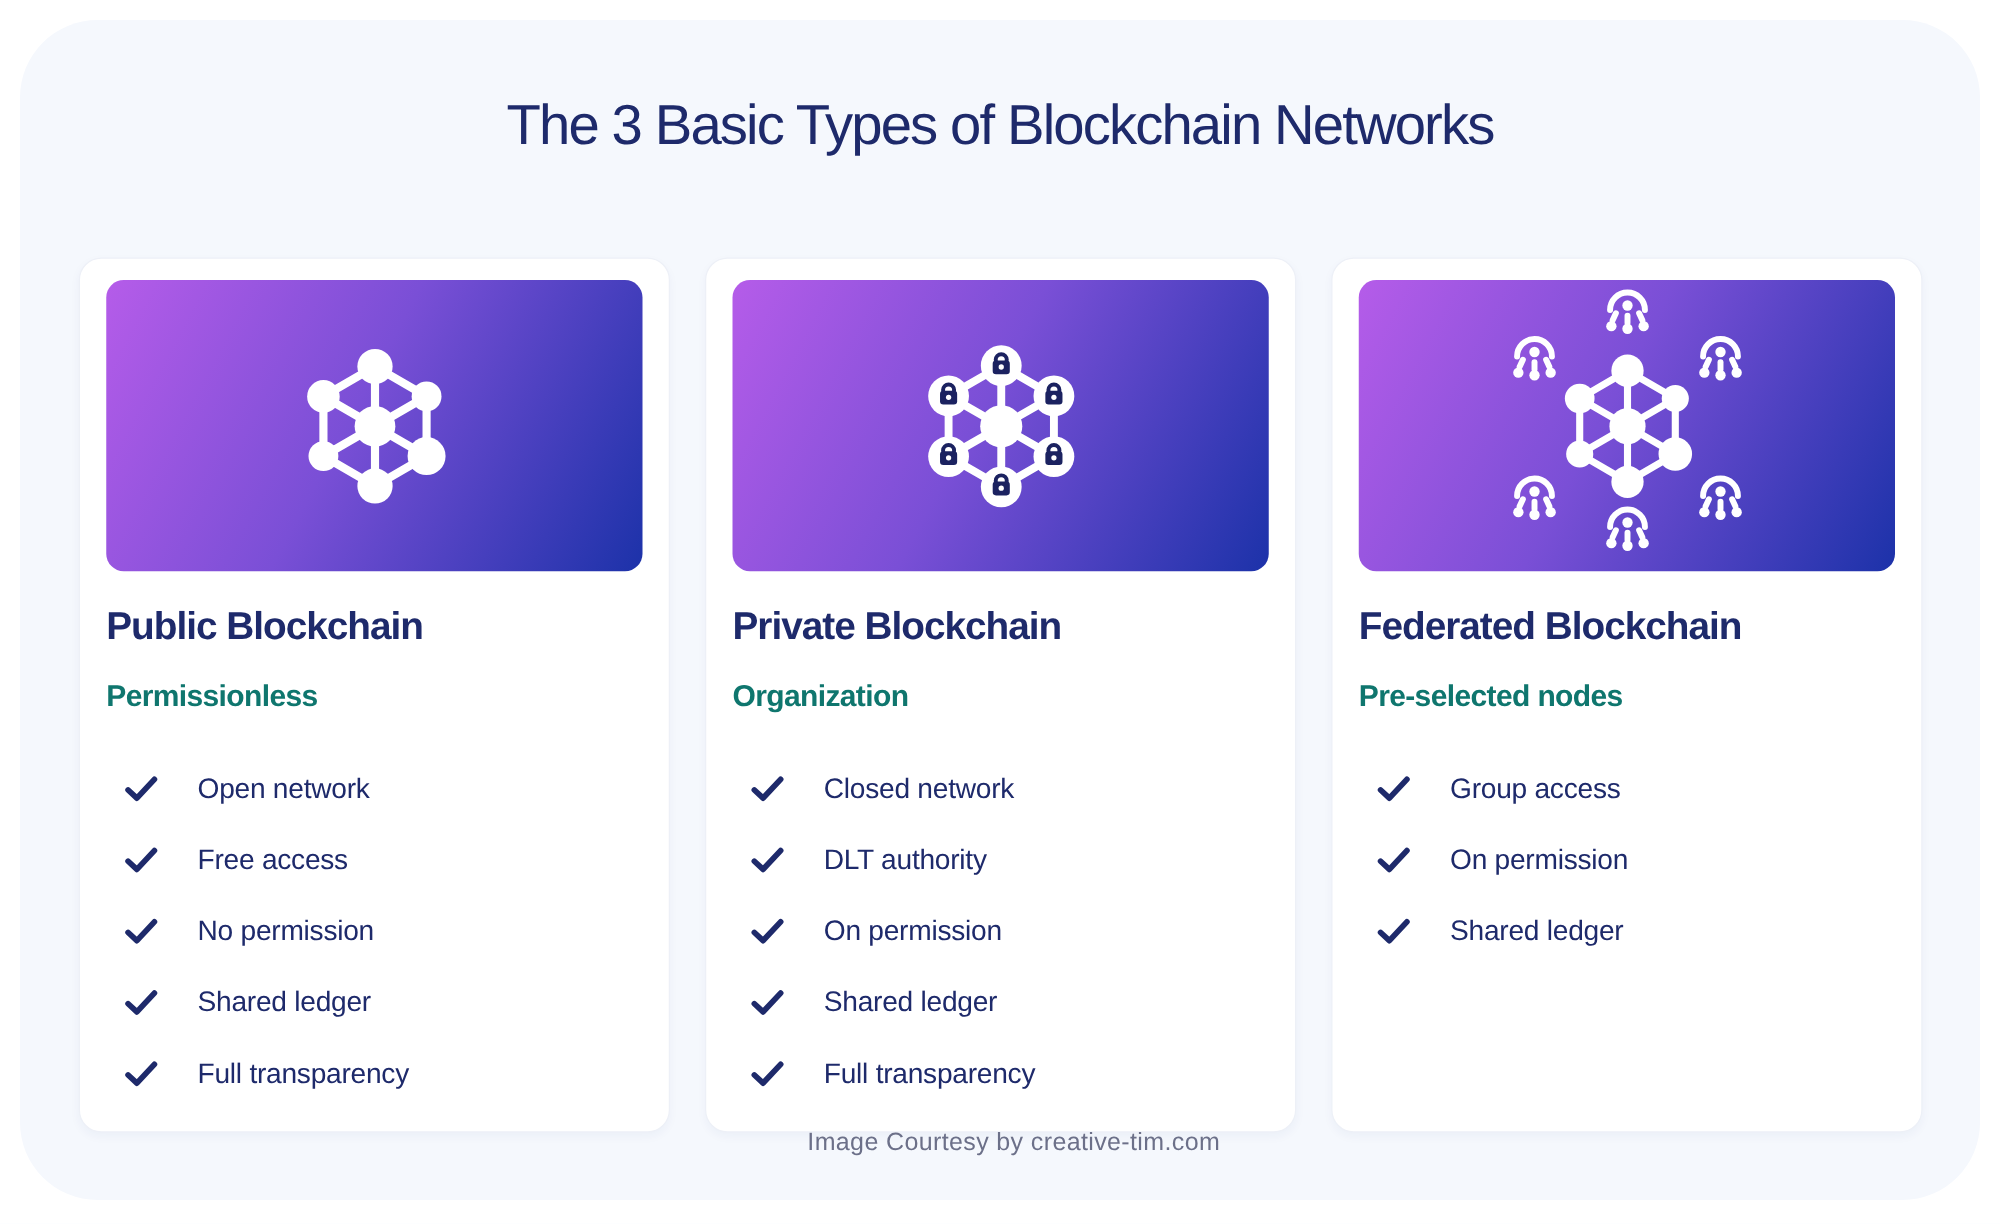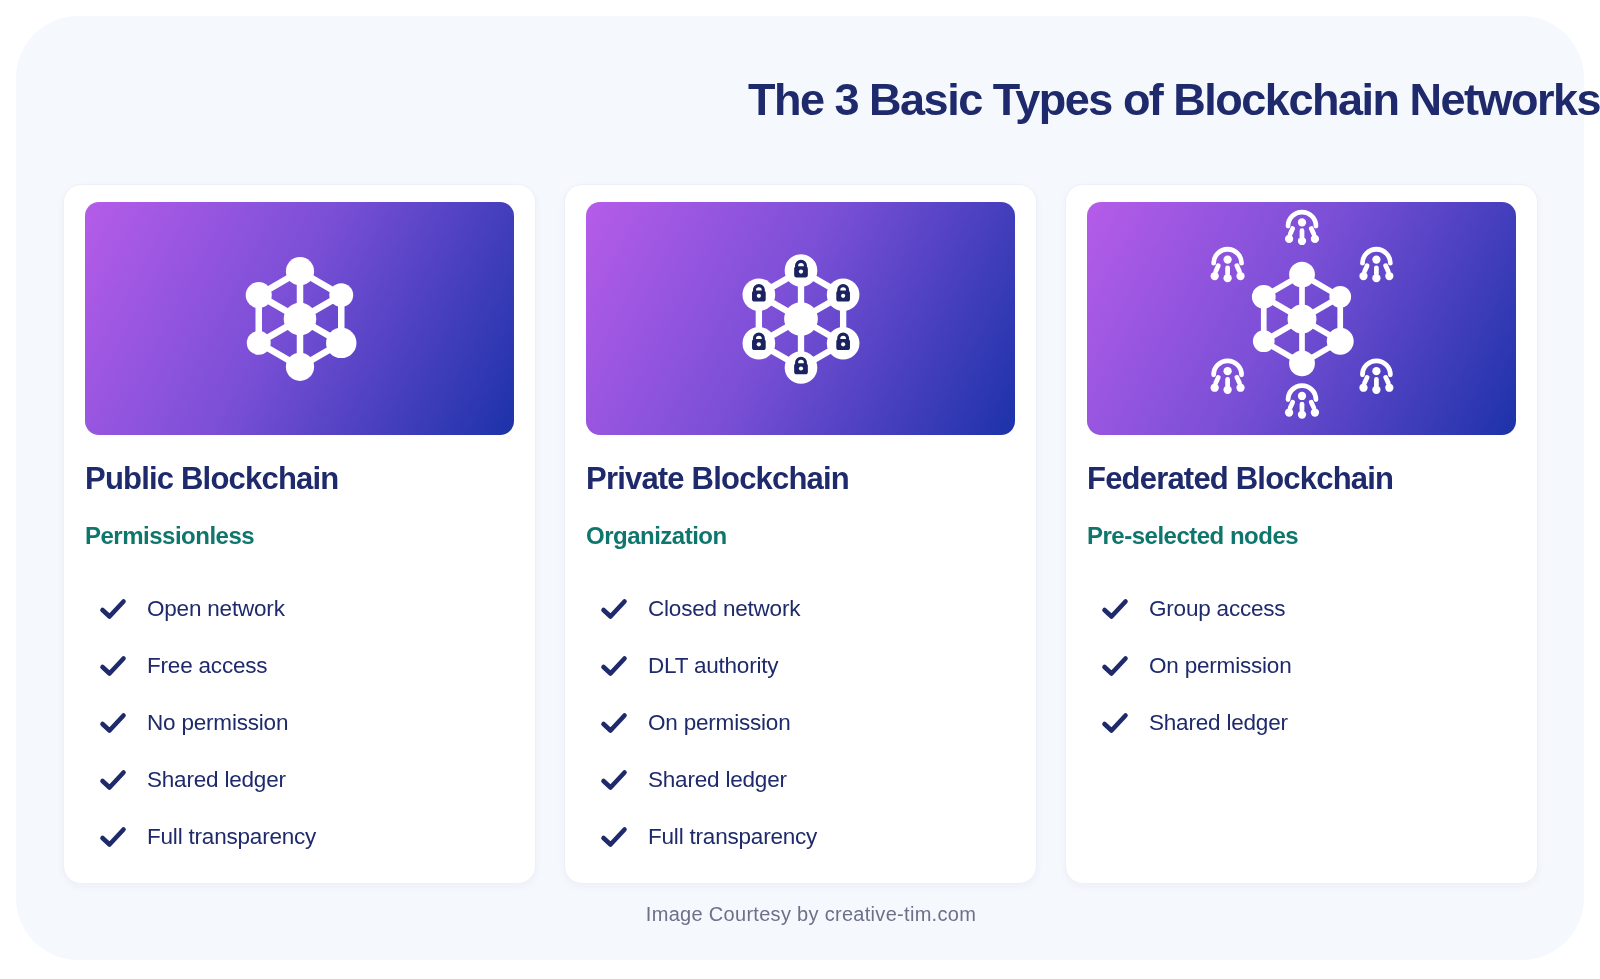--- a/index.html
+++ b/index.html
@@ -14,29 +14,29 @@
     position: absolute;
     left: 16px; top: 16px;
     width: 1568px; height: 944px;
     background: #f5f8fd;
     border-radius: 62px;
   }
   .main-title {
     position: absolute;
     top: 74px; left: 0;
     width: 100%;
-    text-align: right;
+    text-align: center;
     font-size: 45px;
-    font-weight: bold;
+    font-weight: normal;
     letter-spacing: -1.5px;
     color: #1e2a6b;
   }
   .cards {
     position: absolute;
-    left: 63px; top: 184px;
+    left: 63px; top: 206px;
     display: flex;
     gap: 28px;
   }
   .card {
     width: 473px; height: 700px;
     background: #ffffff;
     border: 1px solid #edf0f7;
     border-radius: 18px;
     padding: 17px 21px 0;
     box-shadow: 0 3px 8px rgba(30,50,120,0.04);
@@ -63,21 +63,21 @@
     font-weight: bold;
     letter-spacing: -0.5px;
     color: #0f766e;
   }
   .features { margin-top: 30px; }
   .feature {
     display: flex;
     align-items: center;
     height: 57px;
     padding-left: 14px;
-    gap: 20px;
+    gap: 31px;
   }
   .feature-label {
     font-size: 22.5px;
     color: #1e2a6b;
     letter-spacing: -0.2px;
   }
   .check-icon { display: flex; align-items: center; }
   .check-icon svg { display: block; }
   .footer-credit {
     position: absolute;

